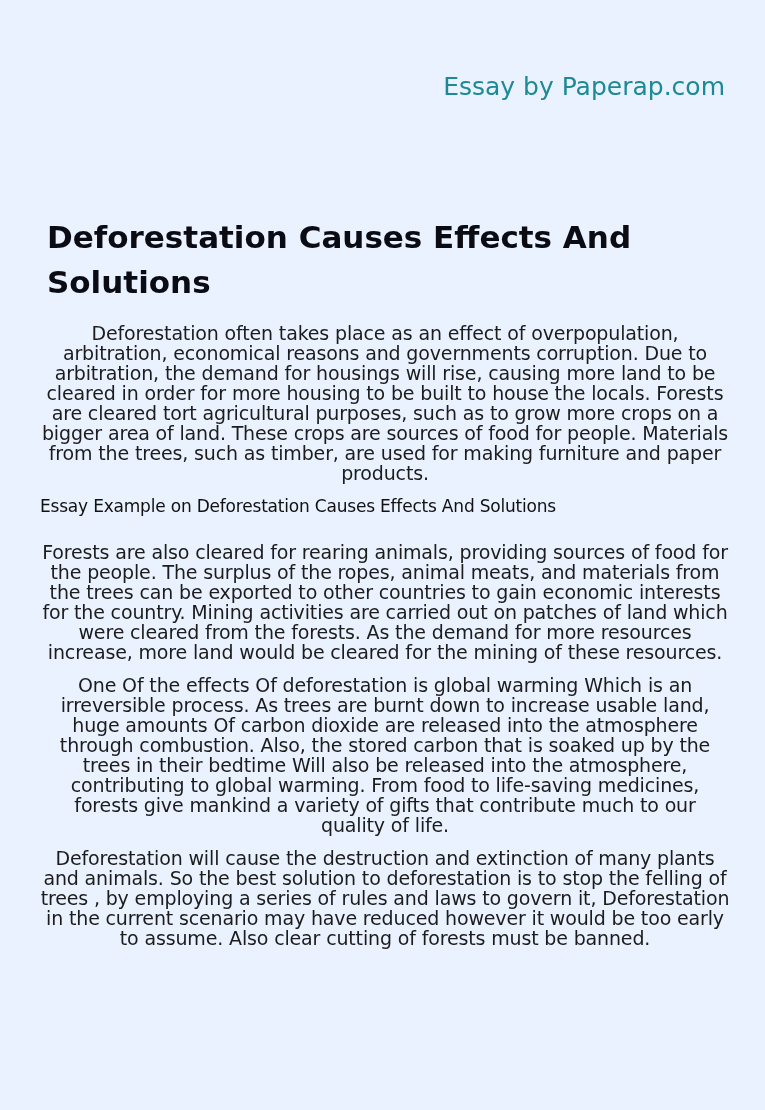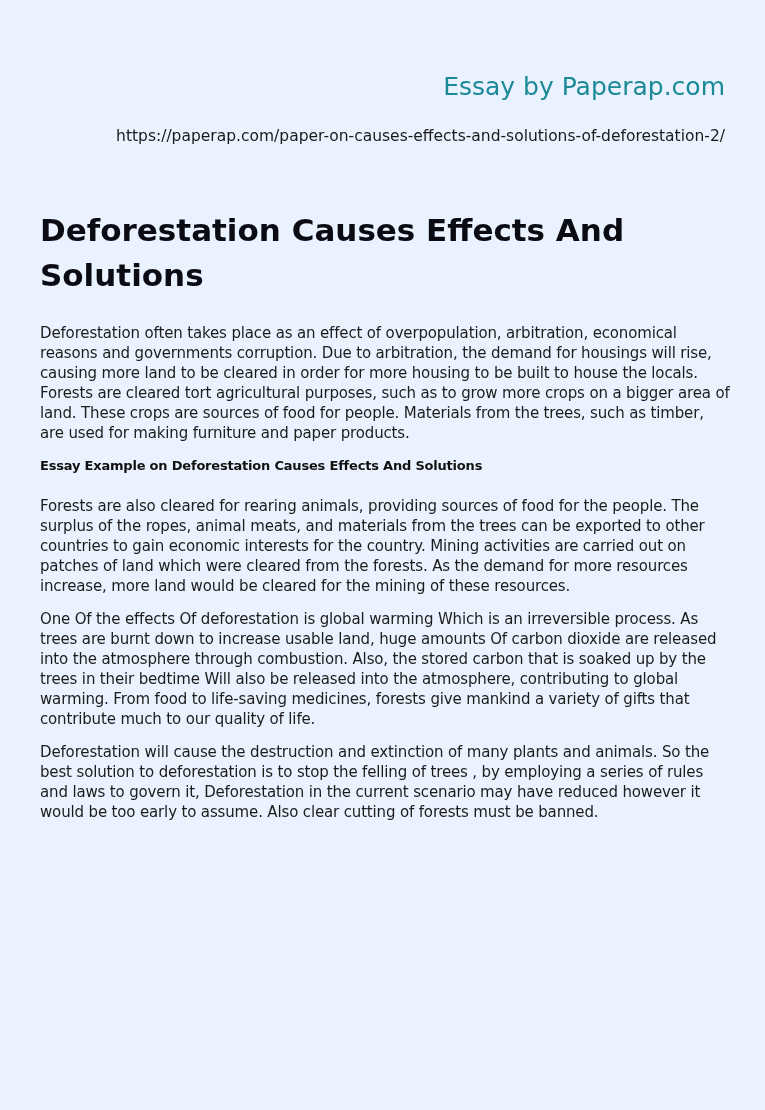--- a/index.html
+++ b/index.html
@@ -37,54 +37,54 @@
     font-size: 15.5px;
     color: #1a1a1a;
     white-space: nowrap;
     text-decoration: none;
   }
   .title {
     position: absolute;
     left: 40px;
     top: 208px;
     width: 620px;
-    margin: 0;
+    margin: 7px;
     font-size: 31px;
     font-weight: bold;
     line-height: 45px;
     color: #0b0b14;
   }
   .content {
     position: absolute;
     left: 40px;
     top: 323px;
     width: 690px;
   }
   .para {
     margin: 0 0 13px 0;
-    font-size: 15px;
+    font-size: 19px;
     line-height: 20px;
     color: #1c1c1c;
     letter-spacing: -0.15px;
+    text-align: center;
   }
   .subhead {
-    margin: 0 0 20px 0;
-    font-size: 13px;
+    margin: 0 0 26px 0;
+    font-size: 17px;
     line-height: 20px;
-    font-weight: bold;
+    font-weight: normal;
     color: #111111;
     letter-spacing: -0.2px;
   }
 </style>
 </head>
 <body>
 
 <div class="page">
   <a class="brand">Essay by Paperap.com</a>
-  <a class="source-url">https://paperap.com/paper-on-causes-effects-and-solutions-of-deforestation-2/</a>
 
   <h1 class="title">Deforestation Causes Effects And Solutions</h1>
 
   <div class="content">
     <p class="para">Deforestation often takes place as an effect of overpopulation, arbitration, economical reasons and governments corruption. Due to arbitration, the demand for housings will rise, causing more land to be cleared in order for more housing to be built to house the locals. Forests are cleared tort agricultural purposes, such as to grow more crops on a bigger area of land. These crops are sources of food for people. Materials from the trees, such as timber, are used for making furniture and paper products.</p>
     <p class="subhead">Essay Example on Deforestation Causes Effects And Solutions</p>
     <p class="para">Forests are also cleared for rearing animals, providing sources of food for the people. The surplus of the ropes, animal meats, and materials from the trees can be exported to other countries to gain economic interests for the country. Mining activities are carried out on patches of land which were cleared from the forests. As the demand for more resources increase, more land would be cleared for the mining of these resources.</p>
     <p class="para">One Of the effects Of deforestation is global warming Which is an irreversible process. As trees are burnt down to increase usable land, huge amounts Of carbon dioxide are released into the atmosphere through combustion. Also, the stored carbon that is soaked up by the trees in their bedtime Will also be released into the atmosphere, contributing to global warming. From food to life-saving medicines, forests give mankind a variety of gifts that contribute much to our quality of life.</p>
     <p class="para">Deforestation will cause the destruction and extinction of many plants and animals. So the best solution to deforestation is to stop the felling of trees , by employing a series of rules and laws to govern it, Deforestation in the current scenario may have reduced however it would be too early to assume. Also clear cutting of forests must be banned.</p>
   </div>

